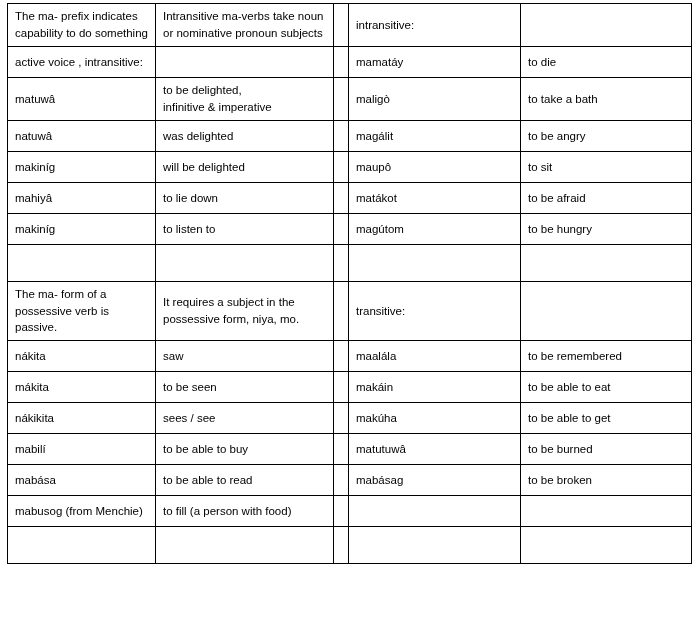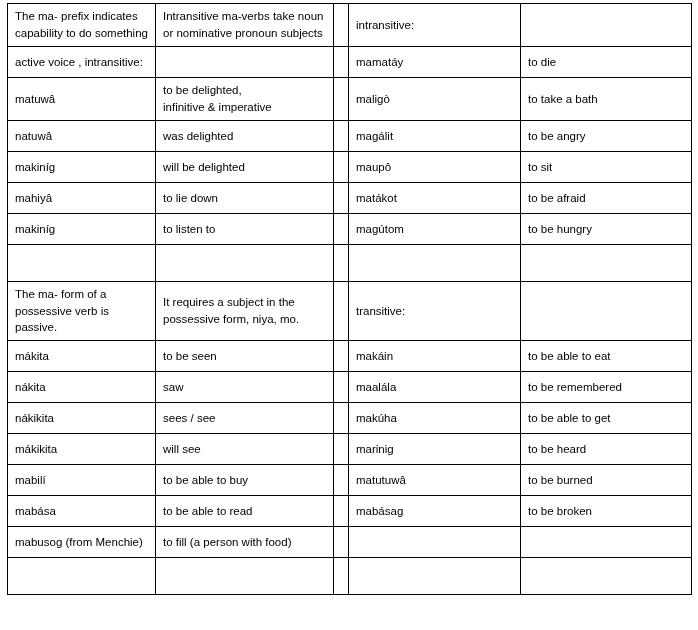--- a/index.html
+++ b/index.html
@@ -130,46 +130,39 @@
         <tr class="r-tall">
           <td class="note">The ma- form of a
 possessive verb is passive.</td>
           <td class="note">It requires a subject in the
 possessive form,  niya, mo.</td>
           <td class="gap-cell"></td>
           <td class="note">transitive:</td>
           <td class="note"></td>
         </tr>
         <tr class="r-std">
+          <td class="note">nákita</td>
+          <td class="note">saw</td>
+          <td class="gap-cell"></td>
+          <td class="note">maalála</td>
+          <td class="note">to be remembered</td>
+        </tr>
+        <tr class="r-std">
           <td class="note">mákita</td>
           <td class="note">to be seen</td>
           <td class="gap-cell"></td>
           <td class="note">makáin</td>
           <td class="note">to be able to eat</td>
         </tr>
         <tr class="r-std">
-          <td class="note">nákita</td>
-          <td class="note">saw</td>
-          <td class="gap-cell"></td>
-          <td class="note">maalála</td>
-          <td class="note">to be remembered</td>
-        </tr>
-        <tr class="r-std">
           <td class="note">nákikita</td>
           <td class="note">sees / see</td>
           <td class="gap-cell"></td>
           <td class="note">makúha</td>
           <td class="note">to be able to get</td>
-        </tr>
-        <tr class="r-std">
-          <td class="note">mákikita</td>
-          <td class="note">will see</td>
-          <td class="gap-cell"></td>
-          <td class="note">marinig</td>
-          <td class="note">to be heard</td>
         </tr>
         <tr class="r-std">
           <td class="note">mabilí</td>
           <td class="note">to be able to buy</td>
           <td class="gap-cell"></td>
           <td class="note">matutuwâ</td>
           <td class="note">to be burned</td>
         </tr>
         <tr class="r-std">
           <td class="note">mabása</td>

